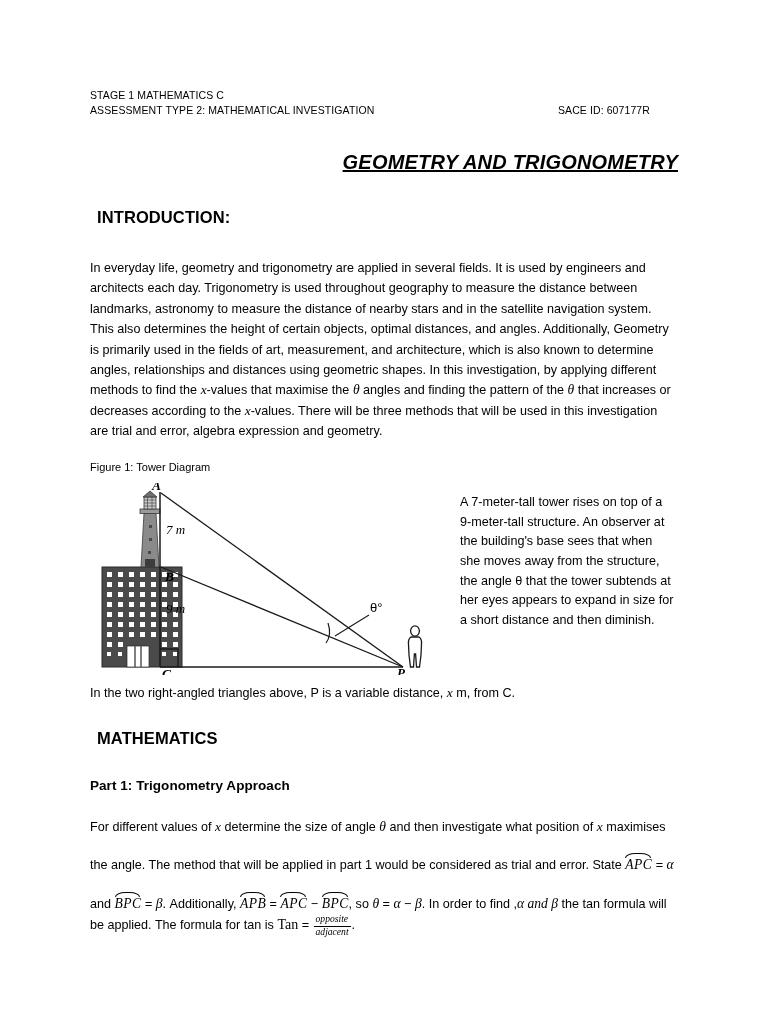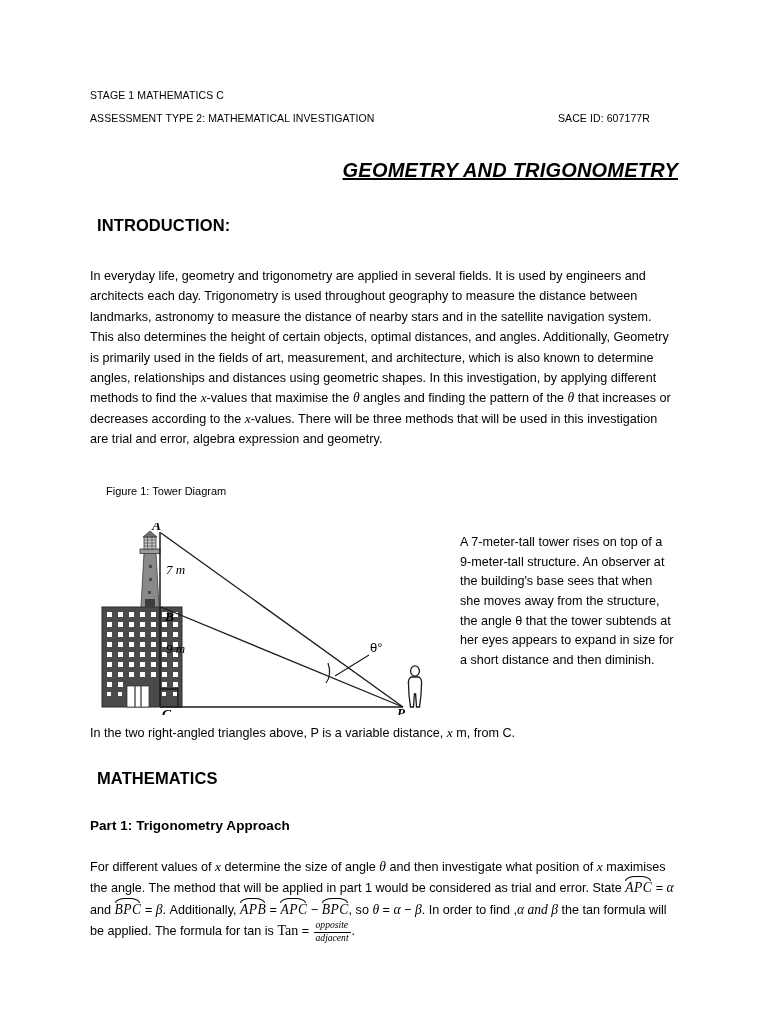--- a/index.html
+++ b/index.html
@@ -34,21 +34,21 @@
     font-size: 10.5px;
     letter-spacing: 0.1px;
     line-height: 15px;
     white-space: nowrap;
   }
   .hdr-row {
     display: flex;
     justify-content: space-between;
     align-items: baseline;
   }
-  .hdr-sace { padding-right: 28px; margin-top: 8px; }
+  .hdr-sace { padding-right: 28px; }
 
   
   .doc-title {
     text-align: right;
     font-size: 20px;
     font-weight: bold;
     font-style: italic;
     text-decoration: underline;
     margin-top: 33px;
     letter-spacing: 0.2px;
@@ -80,20 +80,21 @@
 
   
   .angarc {
     font-family: "Liberation Serif", serif;
     font-style: italic;
     font-size: 13.6px;
     position: relative;
     display: inline-block;
     padding-top: 1px;
     letter-spacing: 0.4px;
+    margin-top: 17px;
   }
   .angarc::before {
     content: "";
     position: absolute;
     left: 0; right: 1px; top: -1px;
     height: 4px;
     border-top: 1.1px solid #000;
     border-left: 1.1px solid #000;
     border-right: 1.1px solid #000;
     border-radius: 40% 40% 0 0 / 100% 100% 0 0;
@@ -111,21 +112,21 @@
     margin: 0 1px;
   }
   .frac .num { display: block; padding: 0 2px 0.5px; }
   .frac .den { display: block; border-top: 1.1px solid #000; padding: 0.5px 2px 0; }
   .tanlbl { font-family: "Liberation Serif", serif; font-size: 14px; }
 
   
   .fig-caption {
     font-size: 11px;
     line-height: 15px;
-    margin: 16px;
+    margin: 0;
   }
   .fig-area {
     position: relative;
     width: 588px;
     height: 200px;
   }
   .fig-svg-wrap {
     position: absolute;
     left: 4px;
     top: 8px;

